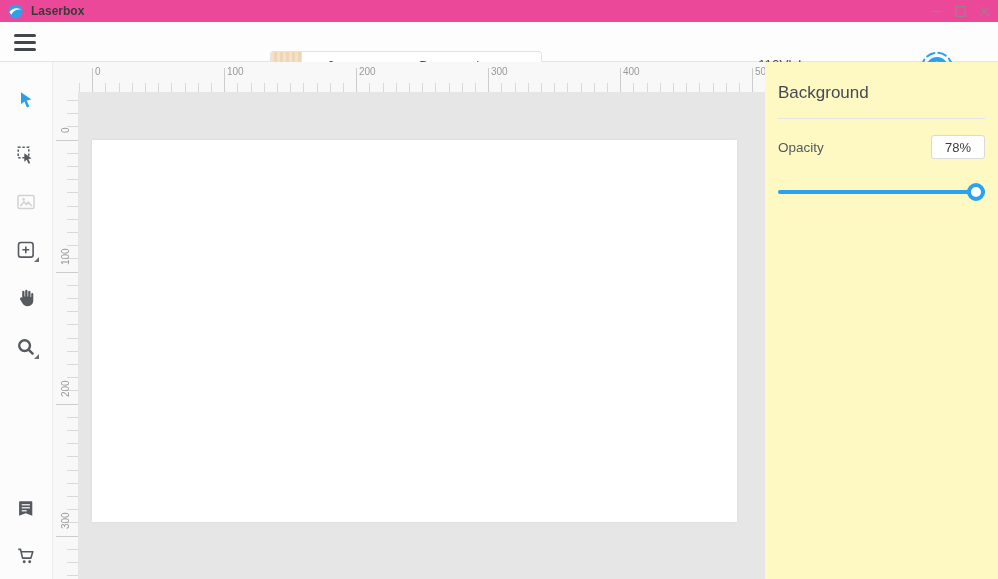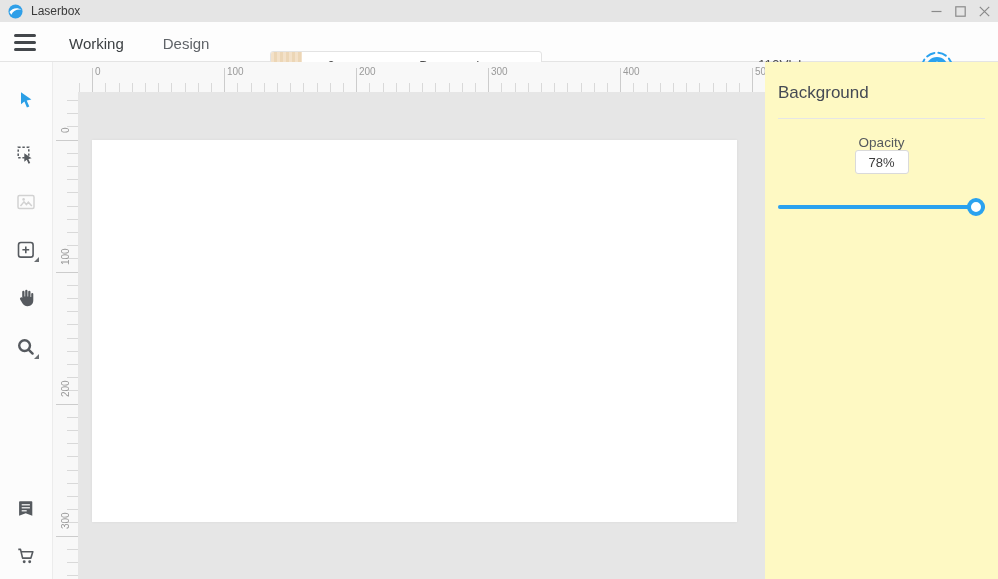--- a/index.html
+++ b/index.html
@@ -1,22 +1,22 @@
 <!DOCTYPE html>
 <html><head>
 <meta charset="utf-8">
 <style>
   html,body{margin:0;padding:0;width:998px;height:579px;overflow:hidden;
     font-family:"Liberation Sans",sans-serif;background:#fff;
     -webkit-font-smoothing:antialiased;}
   *{box-sizing:border-box;}
 
   
-  .titlebar{position:absolute;left:0;top:0;width:998px;height:22px;background:#e5e5e5;
-    display:flex;align-items:center;}
+  .titlebar{position:absolute;left:0;top:0;width:998px;height:22px;background:#ec4899;
+    display:flex;align-items:center;font-weight:bold;}
   .logo{margin:0 8px 0 8px;width:15px;height:15px;flex:0 0 auto;}
   .app-title{font-size:12px;color:#3a3a3a;}
   .win-controls{position:absolute;right:2px;top:0;height:22px;display:flex;align-items:center;}
   .win-btn{width:24px;height:22px;display:flex;align-items:center;justify-content:center;cursor:default;}
 
   
   .toolbar{position:absolute;left:0;top:22px;width:998px;height:40px;background:#fdfdfd;
     border-bottom:1px solid #e4e4e4;}
   .hamburger{position:absolute;left:14px;top:12px;width:22px;height:17px;display:flex;
     flex-direction:column;justify-content:space-between;}
@@ -76,21 +76,21 @@
     text-align:left;transform:rotate(-90deg);}
   .canvas{position:absolute;left:25px;top:30px;right:0;bottom:0;background:#e6e6e6;}
   .page{position:absolute;left:39px;top:78px;width:645px;height:382px;background:#ffffff;
     box-shadow:0 0 3px rgba(0,0,0,0.06);}
 
   
   .panel{position:absolute;left:765px;top:0;width:233px;height:517px;background:#fef9c3;
     padding:0 13px;}
   .panel-title{margin-top:21px;font-size:17px;color:#454a54;font-weight:400;}
   .panel-divider{margin-top:15px;border:0;border-top:1px solid #e6e6e6;}
-  .opacity-row{margin-top:16px;display:flex;align-items:center;justify-content:space-between;flex-direction:column;}
+  .opacity-row{margin-top:16px;display:flex;align-items:center;justify-content:space-between;}
   .opacity-label{font-size:13.5px;color:#55595e;}
   .opacity-input{width:54px;height:24px;background:#fff;border:1px solid #dadada;border-radius:3px;
     font-size:13px;color:#3c3c3c;display:flex;align-items:center;justify-content:center;}
   .slider{position:relative;margin-top:24px;height:18px;}
   .slider-track{position:absolute;left:0;right:0;top:7px;height:4px;border-radius:2px;background:#dcdcdc;}
   .slider-fill{position:absolute;left:0;top:7px;height:4px;border-radius:2px;background:#2aa2ef;}
   .slider-thumb{position:absolute;top:0;width:18px;height:18px;border-radius:50%;background:#fff;
     border:4.5px solid #2aa2ef;}
 </style>
 </head>
@@ -121,28 +121,20 @@
   </div>
 </div>
 
 <div class="toolbar">
   <div class="hamburger">
     <i></i>
       <i></i>
       <i></i>
   </div>
 
-  <div class="tabs">
-    <div class="tab active">
-      <span>Working</span>
-    </div>
-    <div class="tab">
-      <span>Design</span>
-    </div>
-  </div>
 
   <div class="material">
     <div class="wood-chip"></div>
     <div class="mat-field mat-thickness">3mm</div>
     <div class="mat-field mat-name">Basswood</div>
     <span class="caret-down"></span>
   </div>
 
   <div class="device">
     <span class="device-label">110Vlsbx</span>

